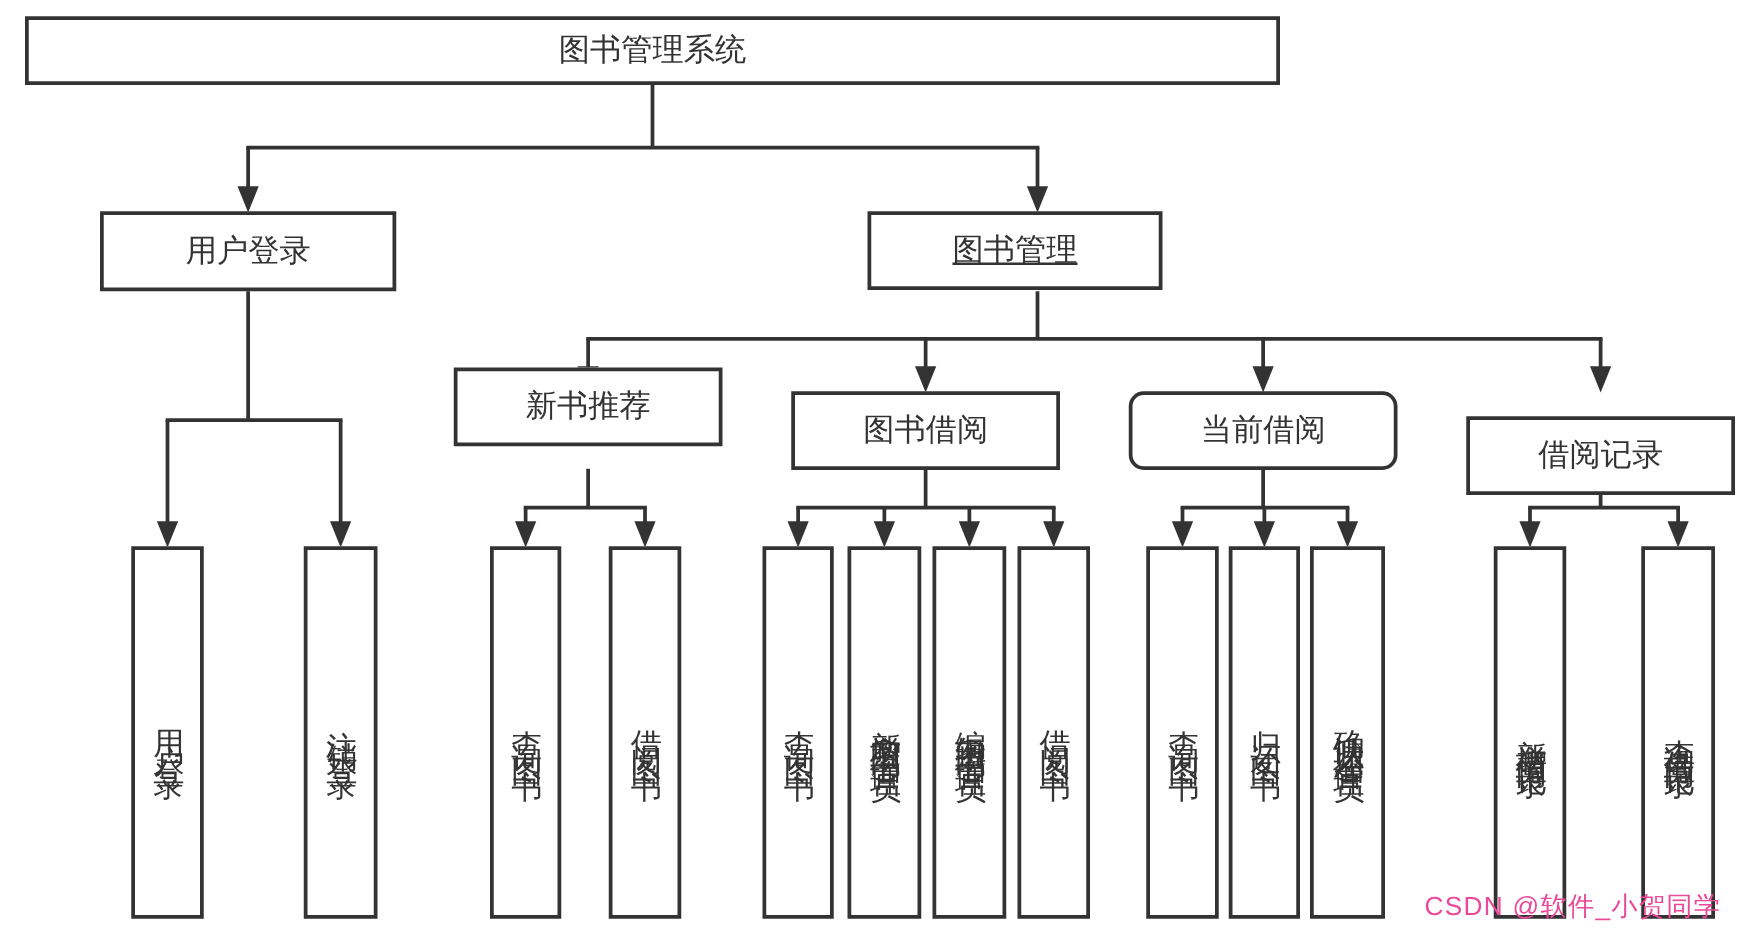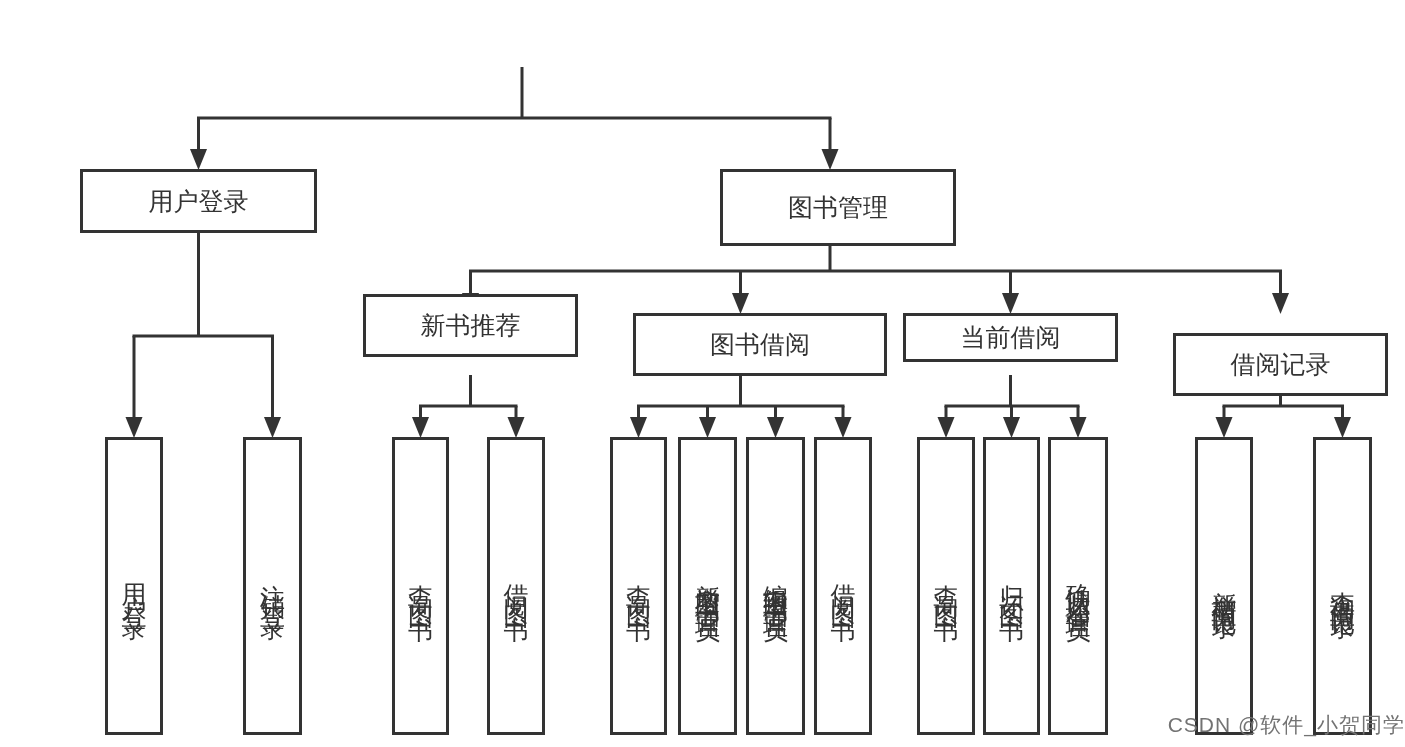--- a/index.html
+++ b/index.html
@@ -44,24 +44,24 @@
   }
   .node.vertical .node-label {
     writing-mode: vertical-rl;
     text-orientation: mixed;
   }
   .node.sp4 .node-label { letter-spacing: 11px; }
   .node.sp6 .node-label { letter-spacing: 5px; }
   .node.sp9 .node-label { letter-spacing: 5px; font-size: 25px; }
   .watermark {
     position: absolute;
-    right: 0;
+    right: 28px;
     bottom: 8px;
     font-size: 21px;
-    color: #737373;
+    color: #ec4899;
     letter-spacing: 1px;
     z-index: 5;
   }
 </style>
 </head>
 <body>
 
 <div class="canvas">
   <svg id="edge-layer" xmlns="http://www.w3.org/2000/svg" viewBox="0 0 1405 747">
       <line x1="522" y1="67" x2="522" y2="118" stroke="#333333" stroke-width="3"></line>
@@ -111,33 +111,36 @@
       <line x1="1078" y1="406" x2="1078" y2="429" stroke="#333333" stroke-width="3"></line>
       <polygon points="1069.5,417 1086.5,417 1078,438" fill="#333333"></polygon>
       <line x1="1280.5" y1="375" x2="1280.5" y2="406" stroke="#333333" stroke-width="3"></line>
       <line x1="1222.5" y1="406" x2="1344" y2="406" stroke="#333333" stroke-width="3"></line>
       <line x1="1224" y1="406" x2="1224" y2="429" stroke="#333333" stroke-width="3"></line>
       <polygon points="1215.5,417 1232.5,417 1224,438" fill="#333333"></polygon>
       <line x1="1342.5" y1="406" x2="1342.5" y2="429" stroke="#333333" stroke-width="3"></line>
       <polygon points="1334,417 1351,417 1342.5,438" fill="#333333"></polygon>
     </svg>
   <div id="node-layer">
+      <div class="node" style="left: 20px; top: 13px; width: 1004px; height: 55px;">
+        <span class="node-label">图书管理系统</span>
+      </div>
       <div class="node" style="left: 80px; top: 169px; width: 237px; height: 64px;">
         <span class="node-label">用户登录</span>
       </div>
-      <div class="node" style="left: 720px; top: 169px; width: 236px; height: 77px;">
+      <div class="node" style="left: 694px; top: 169px; width: 236px; height: 63px; text-decoration: underline;">
         <span class="node-label">图书管理</span>
       </div>
       <div class="node" style="left: 363px; top: 294px; width: 215px; height: 63px;">
         <span class="node-label">新书推荐</span>
       </div>
-      <div class="node" style="left: 633px; top: 313px; width: 254px; height: 63px;">
+      <div class="node" style="left: 633px; top: 313px; width: 215px; height: 63px;">
         <span class="node-label">图书借阅</span>
       </div>
-      <div class="node" style="left: 903px; top: 313px; width: 215px; height: 49px;">
+      <div class="node" style="left: 903px; top: 313px; width: 215px; height: 63px; border-radius: 12px;">
         <span class="node-label">当前借阅</span>
       </div>
       <div class="node" style="left: 1173px; top: 313px; width: 215px; height: 63px; margin-top: 20px;">
         <span class="node-label">借阅记录</span>
       </div>
       <div class="node vertical sp4" style="left: 105px; top: 437px; width: 58px; height: 298px;">
         <span class="node-label">用户登录</span>
       </div>
       <div class="node vertical sp4" style="left: 243px; top: 437px; width: 59px; height: 298px;">
         <span class="node-label">注销登录</span>

